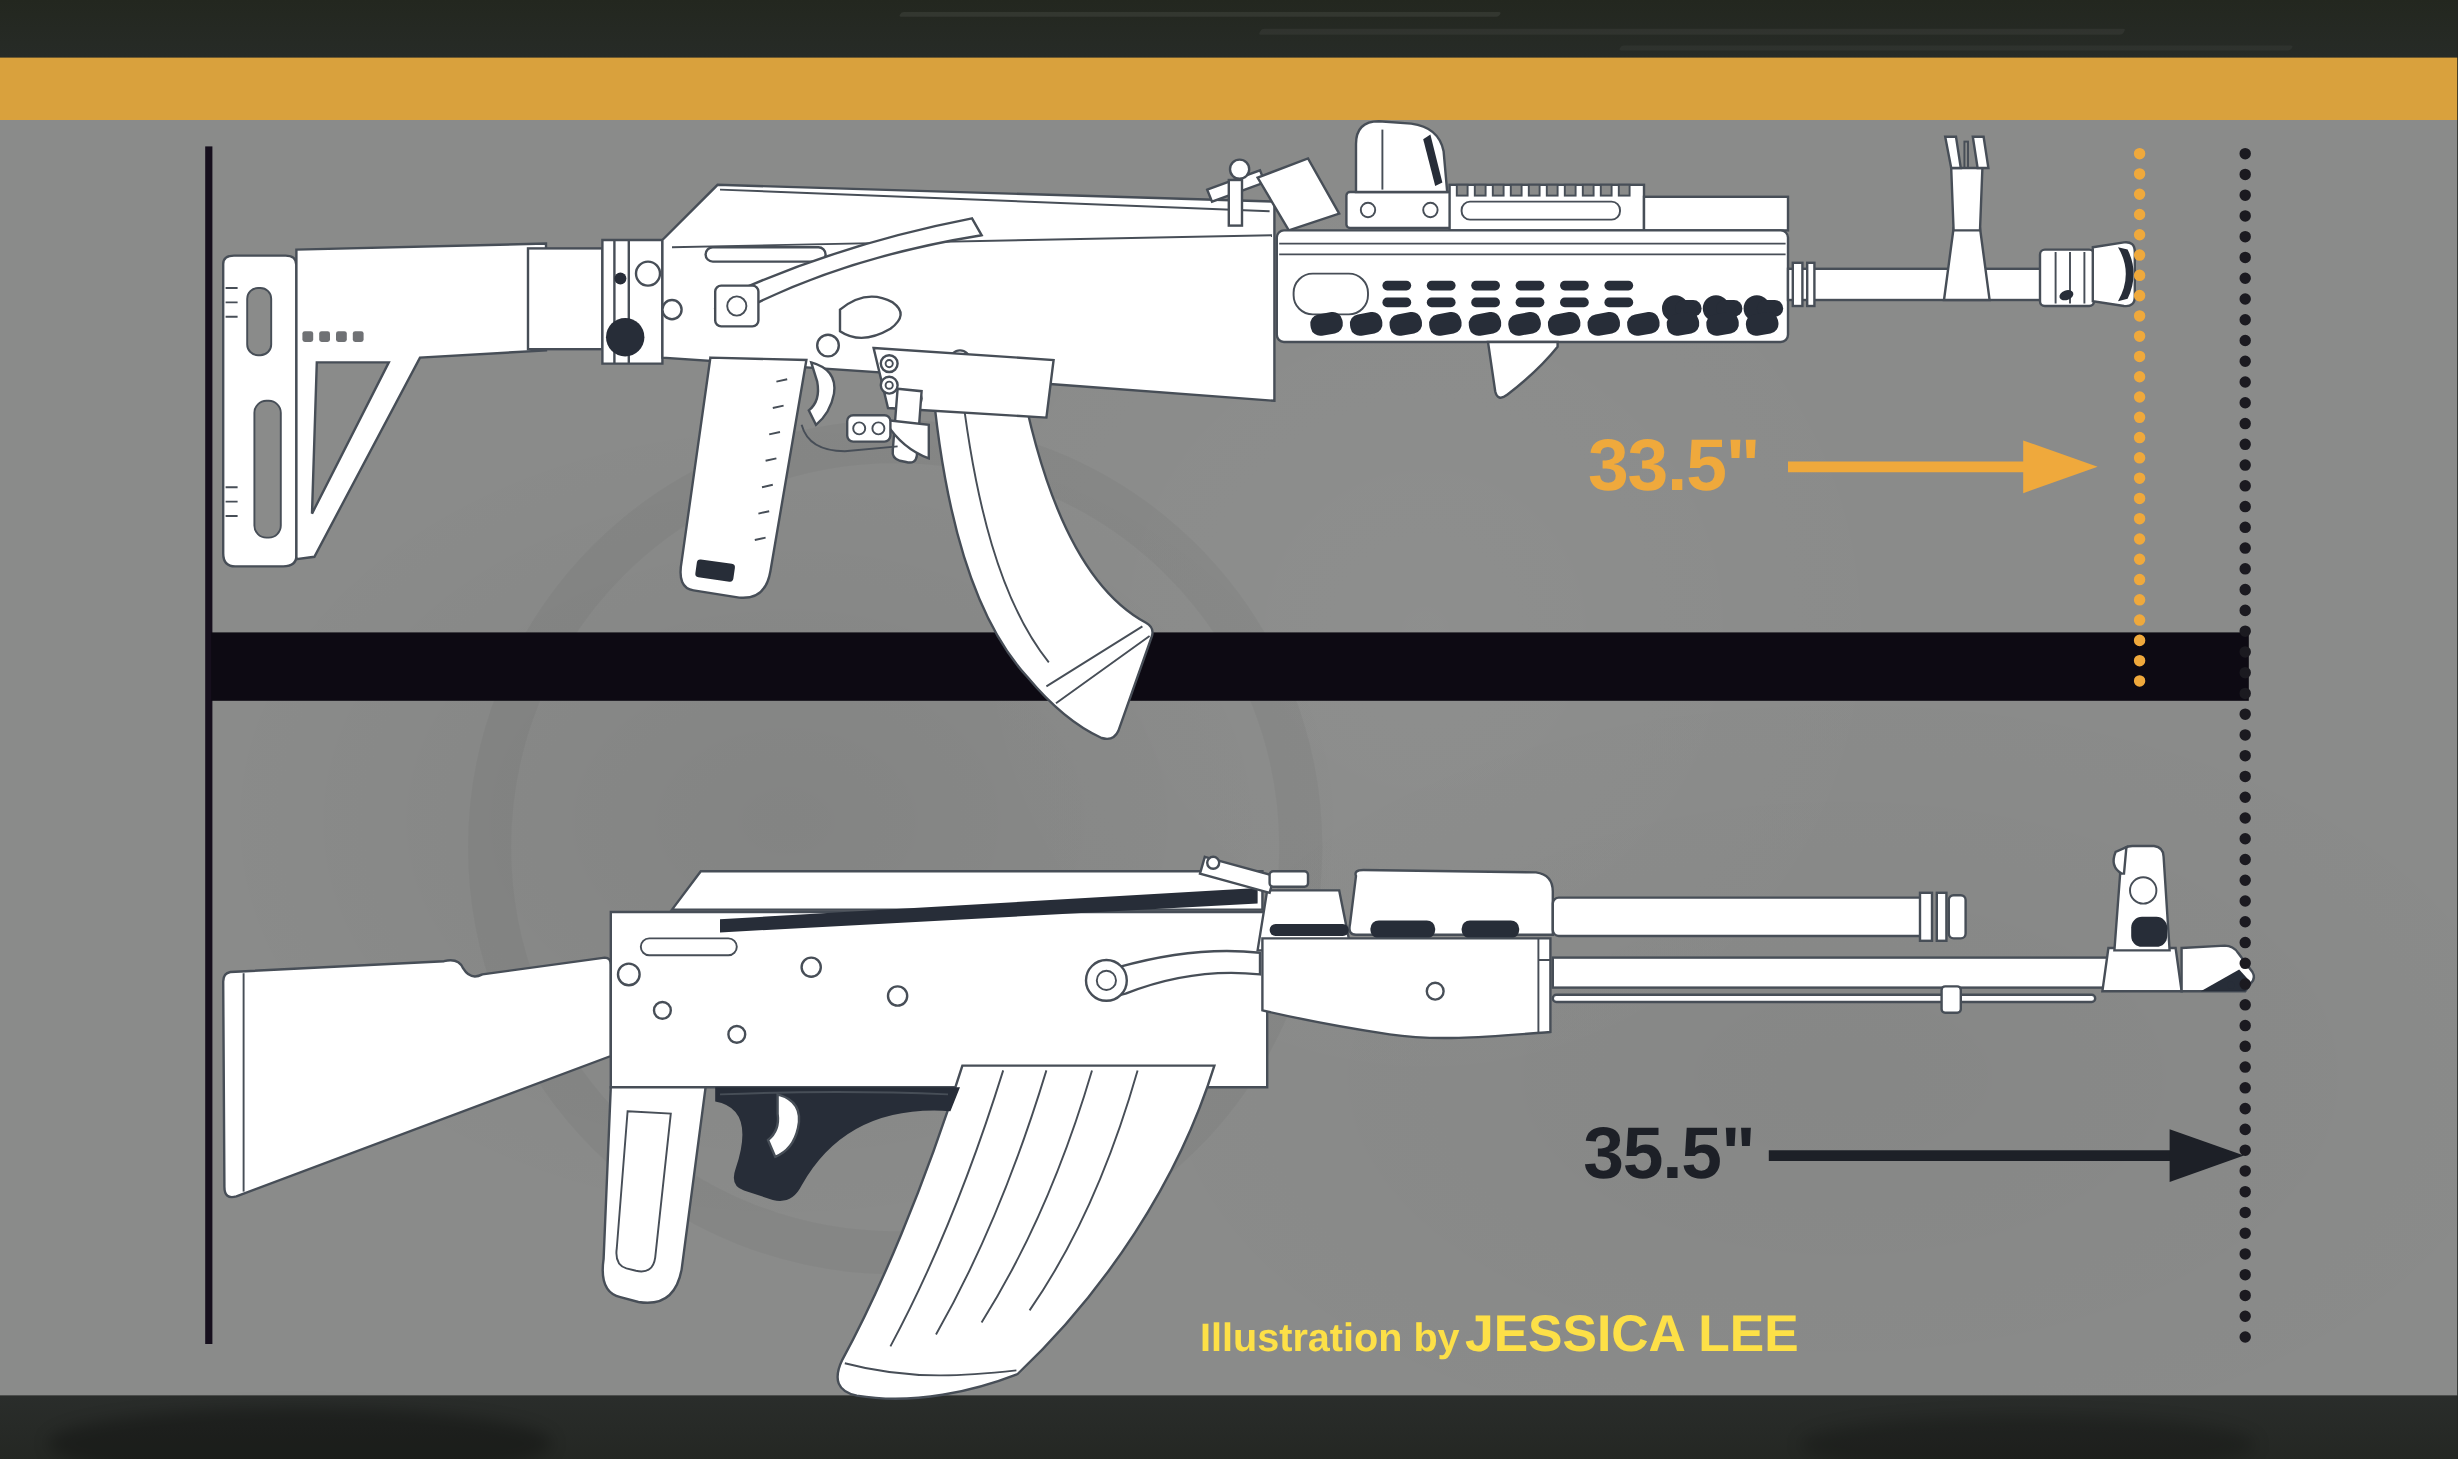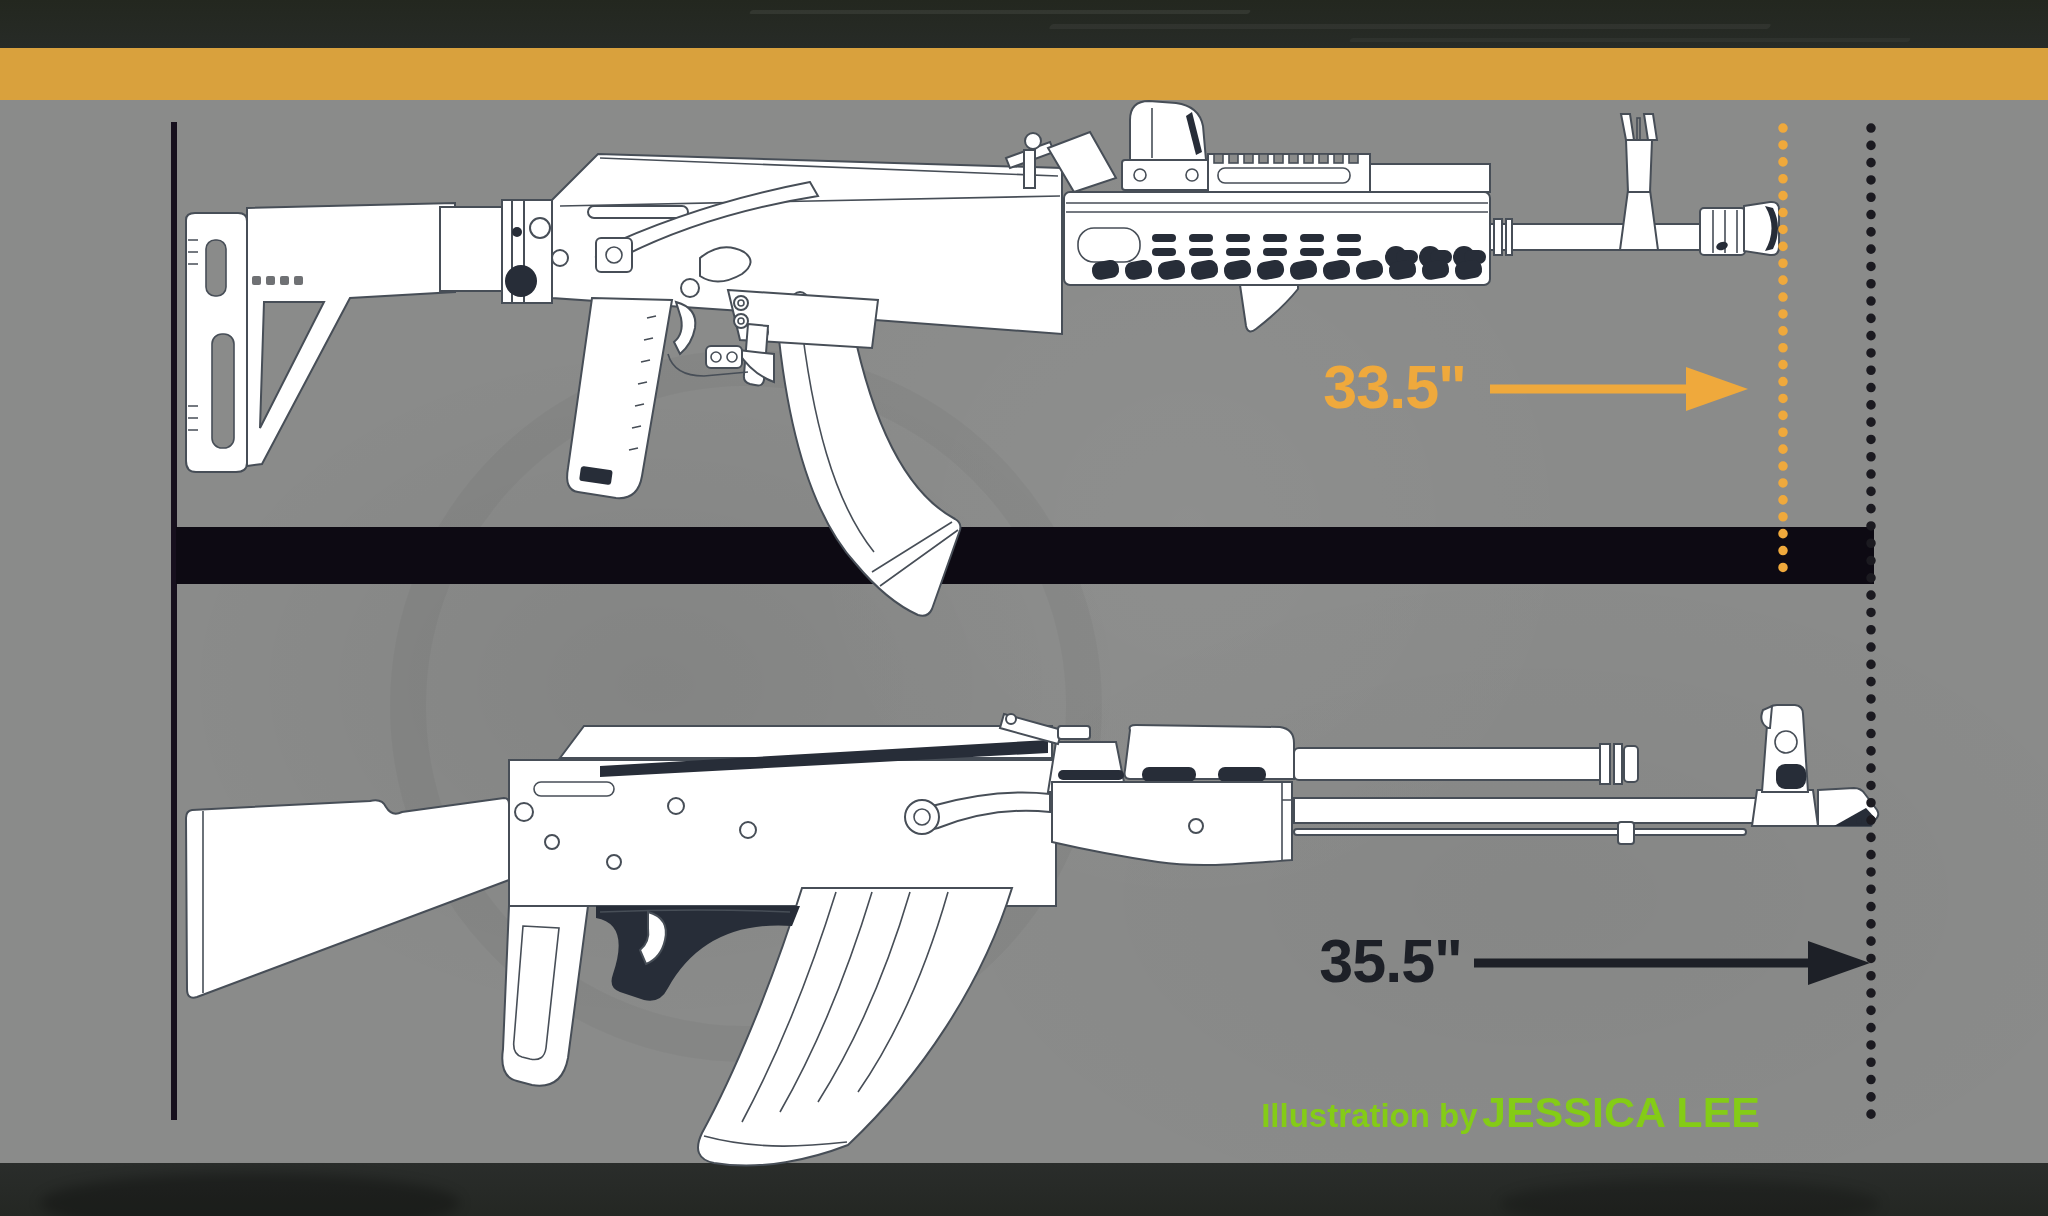--- a/index.html
+++ b/index.html
@@ -29,22 +29,22 @@
   #scene{position:absolute;left:0;top:0;width:2048px;height:1216px;}
   
   .measure-label{
     position:absolute; width:346px; text-align:right;
     font-size:61px; font-weight:bold; letter-spacing:-1px; line-height:1;
   }
   #label-top{left:1120px;top:357px;color:#efa93c;}
   #label-bottom{left:1116px;top:931px;color:#1d2027;}
   
   #credit{
-    position:absolute; left:1000px; top:1088px; width:760px; text-align:right;
-    color:#84cc16; white-space:nowrap;
+    position:absolute; left:1000px; top:1088px; width:760px; 
+    color:#fde047; white-space:nowrap;
   }
   #credit .prefix{font-size:33px;font-weight:bold;}
   #credit .name{font-size:43px;font-weight:bold;letter-spacing:0px;}
   
   .art{stroke:#474e57;stroke-width:2;fill:#ffffff;}
   .art-thin{stroke:#474e57;stroke-width:1.6;fill:none;}
   .dark{fill:#272d38;stroke:none;}
   .cut{fill:#8a8b8a;stroke:#474e57;stroke-width:1.6;}
 </style>
 </head>

